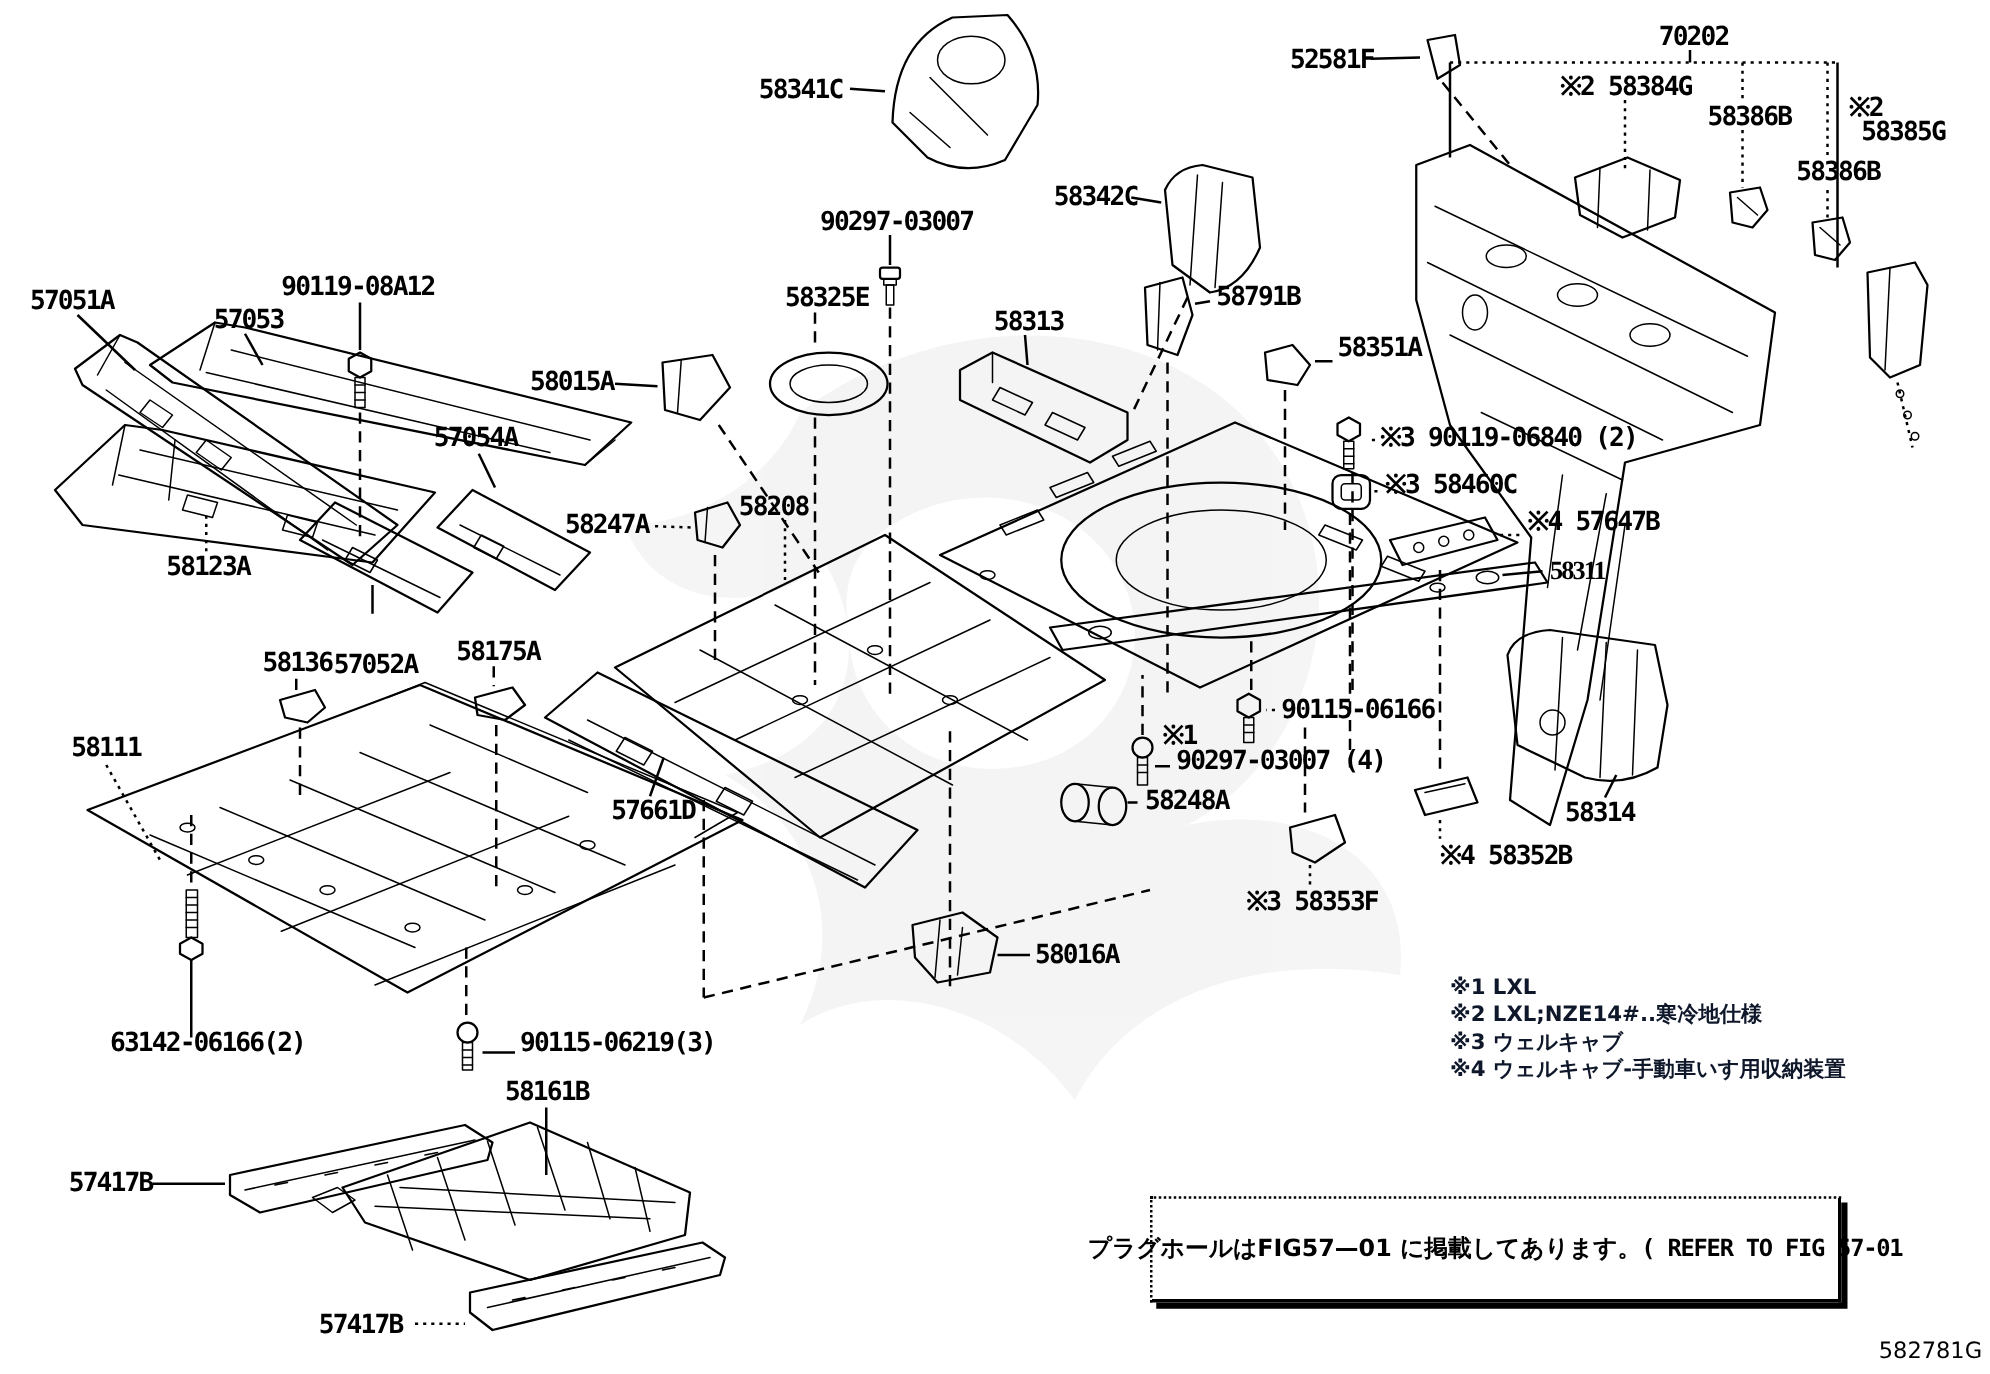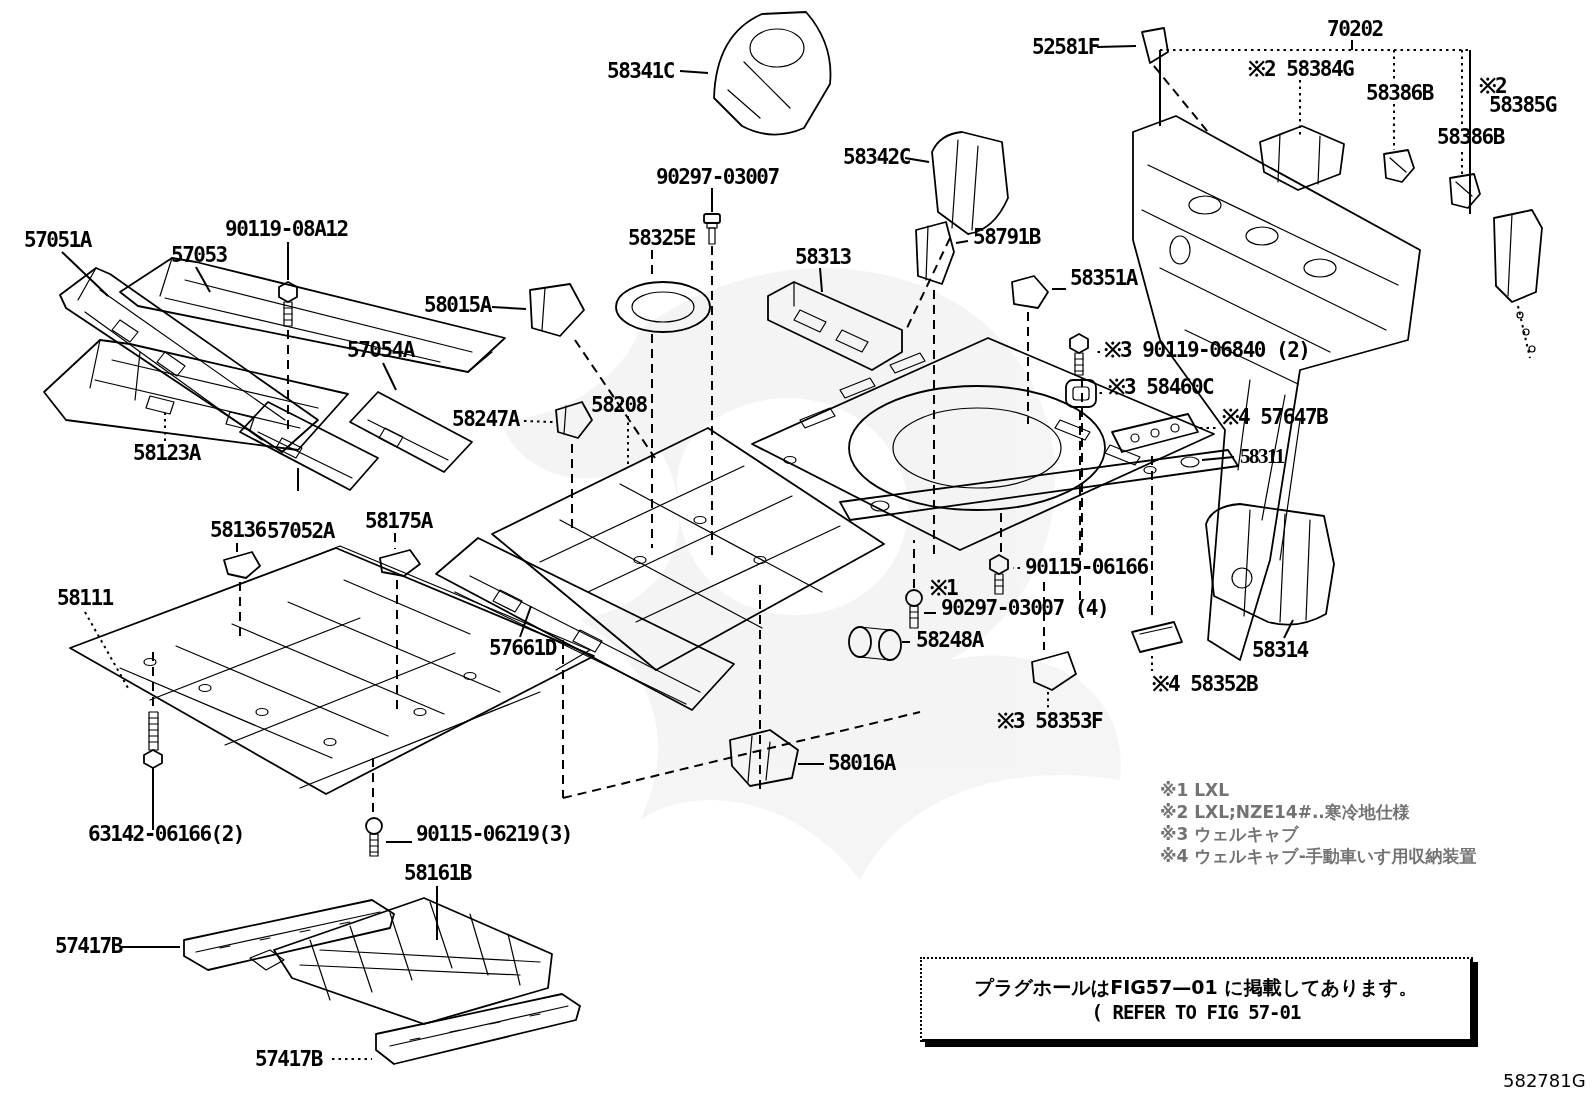--- a/index.html
+++ b/index.html
@@ -9,27 +9,27 @@
   .ink{fill:none;stroke:#000;stroke-width:1.8;stroke-linejoin:round;stroke-linecap:round;}
   .ink2{fill:none;stroke:#000;stroke-width:1.2;stroke-linejoin:round;stroke-linecap:round;}
   #leader-svg line{stroke:#000;stroke-width:2;}
   #leader-svg line.solid{stroke-dasharray:none;}
   #leader-svg line.dashed{stroke-dasharray:9 6;}
   #leader-svg line.dotted{stroke-dasharray:2.5 4;}
   .lbl{position:absolute;white-space:pre;color:#000;
        font-family:"DejaVu Sans Mono","Liberation Mono",monospace;
        font-weight:700;font-size:21px;letter-spacing:-1.5px;line-height:1;}
   #notes{position:absolute;left:1160px;top:779px;}
-  .note-line{color:#737373;font-family:"DejaVu Sans","Liberation Sans",sans-serif;
+  .note-line{color:#0f172a;font-family:"DejaVu Sans","Liberation Sans",sans-serif;
        font-weight:700;font-size:17px;line-height:22px;white-space:pre;}
   .info-box{position:absolute;left:920px;top:957px;width:548px;height:80px;
        border-top:2px dotted #000;border-left:2px dotted #000;
        border-right:3px solid #000;border-bottom:3px solid #000;
        box-shadow:5px 5px 0 #000;background:#fff;
-       display:flex;flex-direction:column;justify-content:center;align-items:center;gap:0;}
+       display:flex;flex-direction:row;justify-content:center;align-items:center;gap:0;}
   .ib-jp{font-family:"DejaVu Sans","Liberation Sans",sans-serif;font-weight:700;font-size:19px;color:#000;white-space:pre;}
   .ib-en{font-family:"DejaVu Sans","Liberation Sans",sans-serif;font-weight:400;font-size:19px;color:#000;white-space:pre;}
   .ib-ref{font-family:"DejaVu Sans Mono","Liberation Mono",monospace;font-weight:700;font-size:19px;letter-spacing:-1px;color:#000;white-space:pre;}
   .figure-code{position:absolute;left:1503px;top:1070px;color:#000;
        font-family:"DejaVu Sans","Liberation Sans",sans-serif;font-size:18px;font-weight:400;}
 </style>
 </head>
 <body>
 
 <div class="stage">

